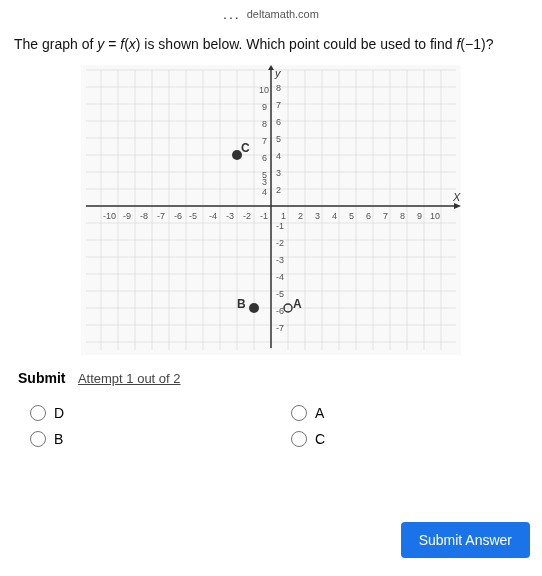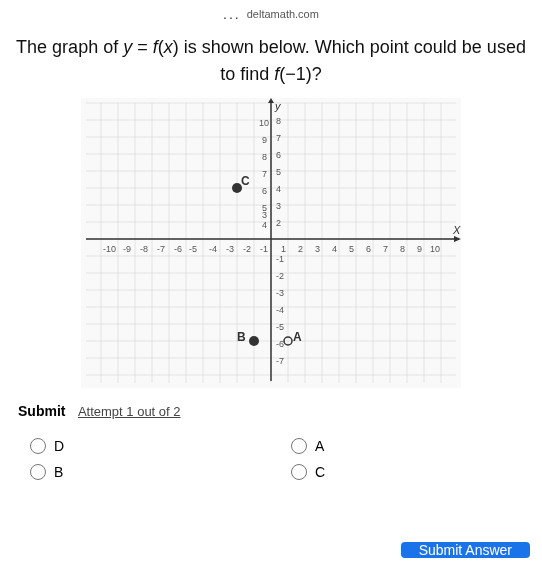--- a/index.html
+++ b/index.html
@@ -20,25 +20,24 @@
       align-items: center;
       justify-content: center;
       gap: 6px;
     }
     .dots {
       font-size: 14px;
       letter-spacing: 2px;
       color: #333;
     }
     .question-text {
-      font-size: 18px;
+      font-size: 14px;
       color: #111;
       padding: 8px 14px 4px;
       line-height: 1.5;
-      text-align: center;
     }
     .graph-container {
       display: flex;
       justify-content: center;
       align-items: center;
       margin: 6px auto 0;
       width: 100%;
     }
     .graph-wrap {
       position: relative;
@@ -84,21 +83,21 @@
       cursor: pointer;
     }
     .submit-btn {
       position: absolute;
       right: 12px;
       bottom: 18px;
       background: #1a73e8;
       color: #fff;
       border: none;
       border-radius: 4px;
-      padding: 0 18px;
+      padding: 10px 18px;
       font-size: 14px;
       cursor: pointer;
       font-weight: 500;
     }
   </style>
 </head>
 <body>
 
 <div class="top-bar">
   <span class="dots">...</span>

